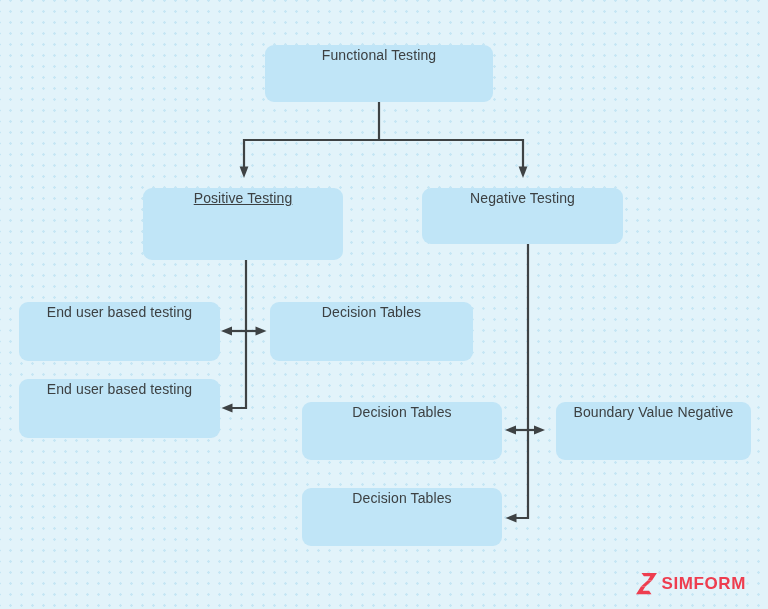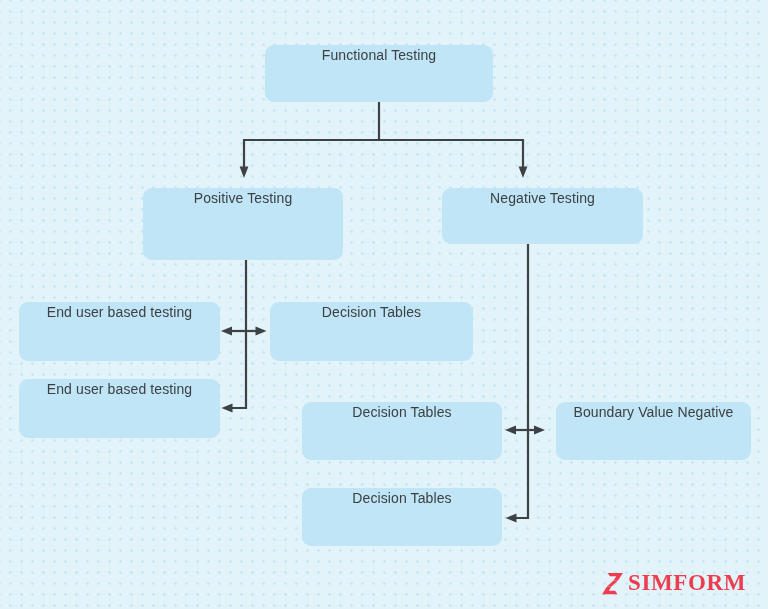--- a/index.html
+++ b/index.html
@@ -49,23 +49,22 @@
     position: absolute;
     right: 22px;
     bottom: 13px;
     display: flex;
     align-items: center;
     gap: 3px;
   }
   .logo-text {
     color: #ee3d4f;
     font-weight: 700;
-    font-size: 23px;
+    font-size: 17px;
     letter-spacing: 0.6px;
-    font-family: Liberation Serif, serif;
   }
 </style>
 </head>
 <body>
 
 <div class="canvas">
 
   <svg class="connectors" viewBox="0 0 768 609">
 
     <path d="M379 102 V140"></path>
@@ -89,25 +88,25 @@
 
     <path d="M515 430 H535"></path>
     <polygon points="505,430 516,425.6 516,434.4"></polygon>
     <polygon points="545,430 534,425.6 534,434.4"></polygon>
   </svg>
 
   <div class="node" style="left:265px; top:45px; width:228px; height:57px;">
     <span>Functional Testing</span>
   </div>
 
-  <div class="node" style="left:143px; top:188px; width:200px; height:72px;">
+  <div class="node" style="left:143px; top:188px; width:200px; height:72px;text-decoration:underline;">
     <span>Positive Testing</span>
   </div>
 
-  <div class="node" style="left:422px; top:188px; width:201px; height:56px;margin-left:20px;">
+  <div class="node" style="left:422px; top:188px; width:201px; height:56px;">
     <span>Negative Testing</span>
   </div>
 
   <div class="node" style="left:19px; top:302px; width:201px; height:59px;">
     <span>End user based testing</span>
   </div>
 
   <div class="node" style="left:270px; top:302px; width:203px; height:59px;">
     <span>Decision Tables</span>
   </div>

